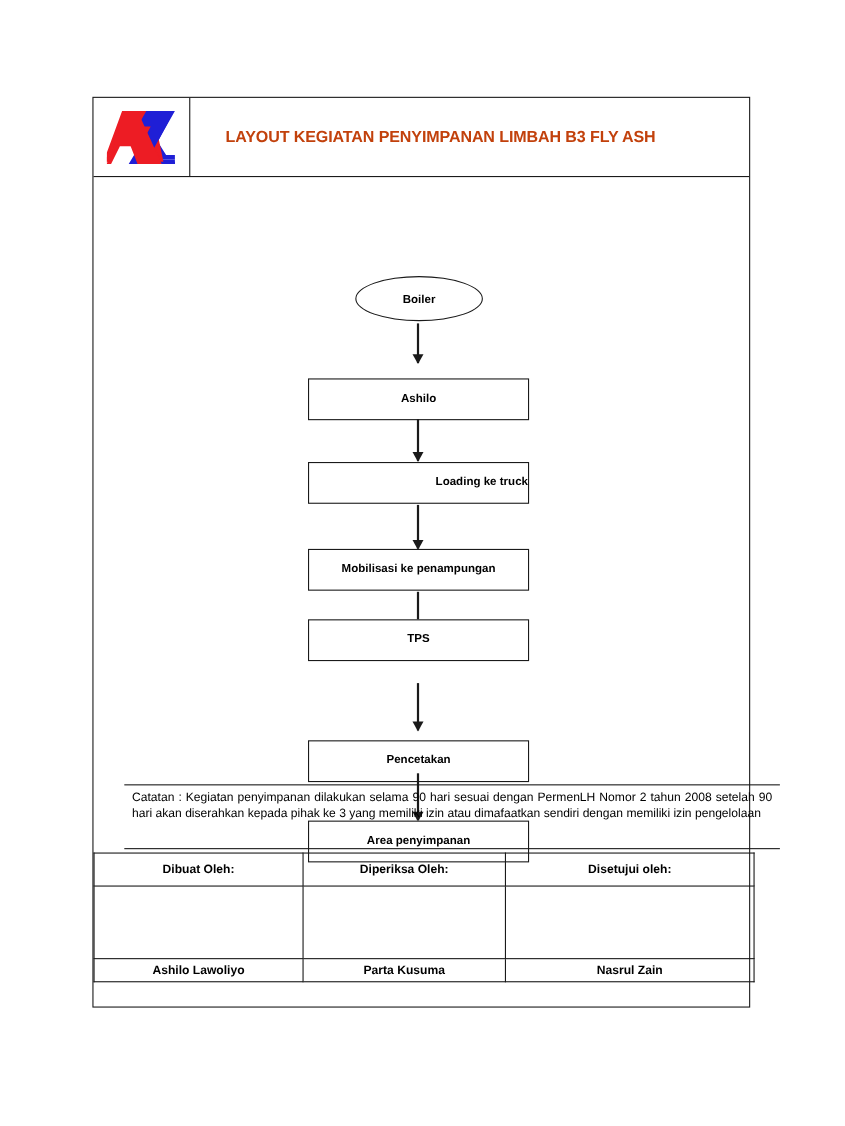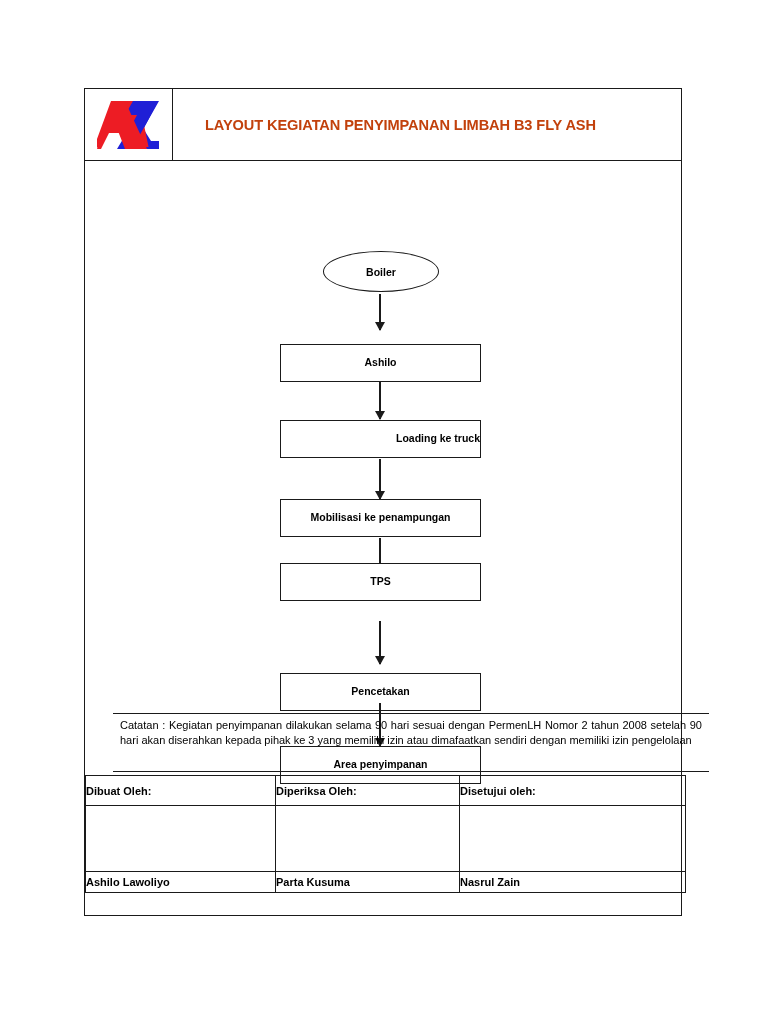--- a/index.html
+++ b/index.html
@@ -156,20 +156,21 @@
   #sign-table {
     position: absolute;
     left: 0;
     top: 686px;
     width: 100%;
     border-collapse: collapse;
     table-layout: fixed;
   }
   #sign-table td {
     border: 1.4px solid #1a1a1a;
+    text-align: center;
     font-size: 11px;
     font-weight: bold;
     color: #000;
     padding: 0;
   }
   #sign-table td.col-a { width: 189px; }
   #sign-table td.col-b { width: 183px; }
   #sign-table td.col-c { width: 225px; }
   tr.row-head td { height: 29px; }
   tr.row-blank td { height: 65px; }

